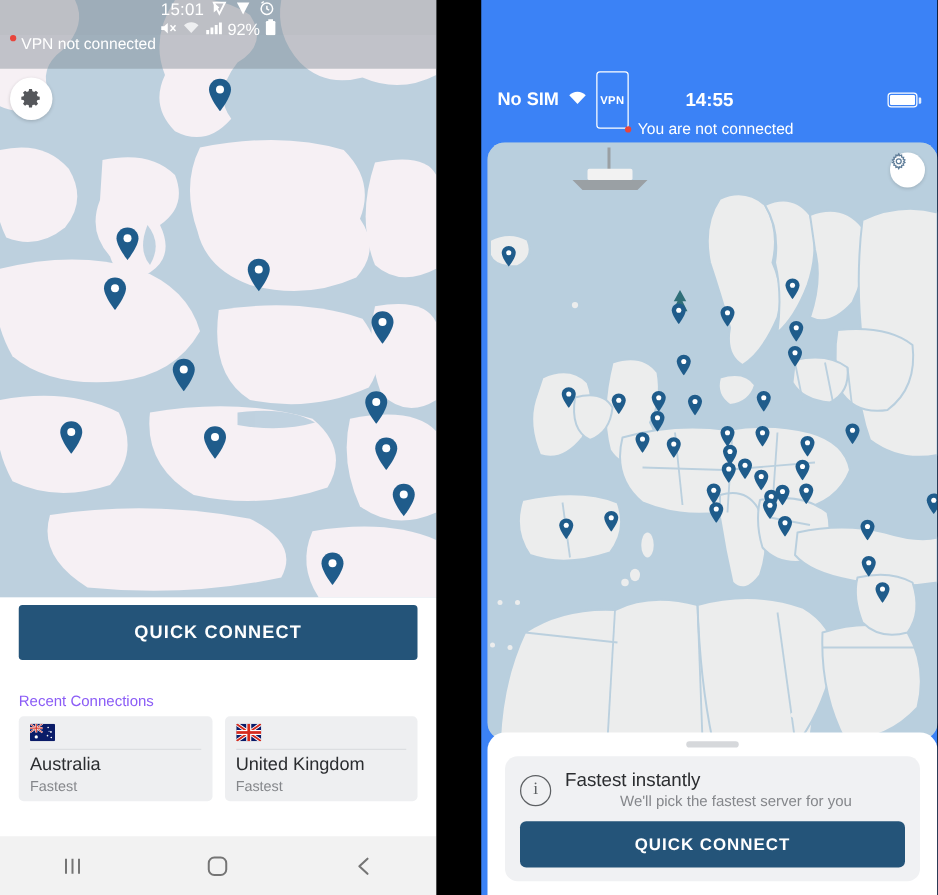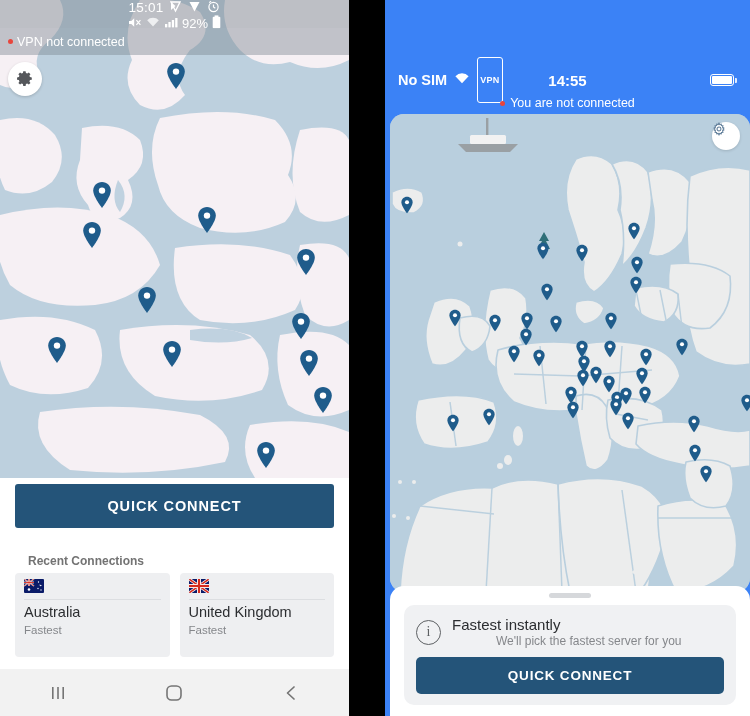--- a/index.html
+++ b/index.html
@@ -36,21 +36,21 @@
     flex-direction: column;
   }
   .l-sb-left { display: flex; align-items: center; gap: 6px; }
   .l-sb-right { display: flex; align-items: center; gap: 4px; font-size: 13px;}
   .l-time { font-size: 13.5px; letter-spacing: .2px; }
   .sbicon { display: inline-block; line-height: 1; }
 
   .l-vpnbar {
     position: absolute; left: 0; top: 28px; width: 349px; height: 27px;
     background: rgba(120,130,140,0.42);
-    display: flex; align-items: center; gap: 4px;
+    display: flex; align-items: flex-start; gap: 4px;
     padding-left: 8px;
     z-index: 6;
     color: #ffffff; font-size: 12.5px;
   }
   .dot-red { width: 5px; height: 5px; border-radius: 50%; background: #e8453c; display:inline-block; }
 
   .l-gear {
     position: absolute; left: 8px; top: 62px;
     width: 34px; height: 34px; border-radius: 50%;
     background: #ffffff;
@@ -67,29 +67,29 @@
     position: absolute; left: 15px; top: 6px;
     width: 319px; height: 44px;
     background: #245479;
     border: none; border-radius: 3px;
     color: #ffffff;
     font-size: 14.5px; font-weight: bold; letter-spacing: .9px;
     font-family: "Liberation Sans", sans-serif;
     cursor: pointer;
   }
   .l-recent-label {
-    position: absolute; left: 28px; top: 76px;
-    font-size: 12px; color: #737373; font-weight: bold;
+    position: absolute; left: 15px; top: 76px;
+    font-size: 12px; color: #8b5cf6;
   }
   .l-cards {
     position: absolute; left: 15px; top: 95px;
     width: 319px; display: flex; gap: 10px;
   }
   .l-card {
-    width: 155px; height: 84px;
+    width: 155px; height: 68px;
     background: #eeeff1; border-radius: 4px;
     padding: 6px 9px 0 9px;
     position: relative;
   }
   .l-card .flag { width: 20px; height: 14px; display: block; border-radius: 1px; }
   .l-card .divider { position:absolute; left:9px; right:9px; top: 26px; height:1px; background:#dcdee1; }
   .l-card .cname { position:absolute; left:9px; top:31px; font-size: 14.5px; color: #2b2d30; }
   .l-card .cspeed { position:absolute; left:9px; top:51px; font-size: 11.5px; color: #85878b; }
 
   .l-clip-text {

